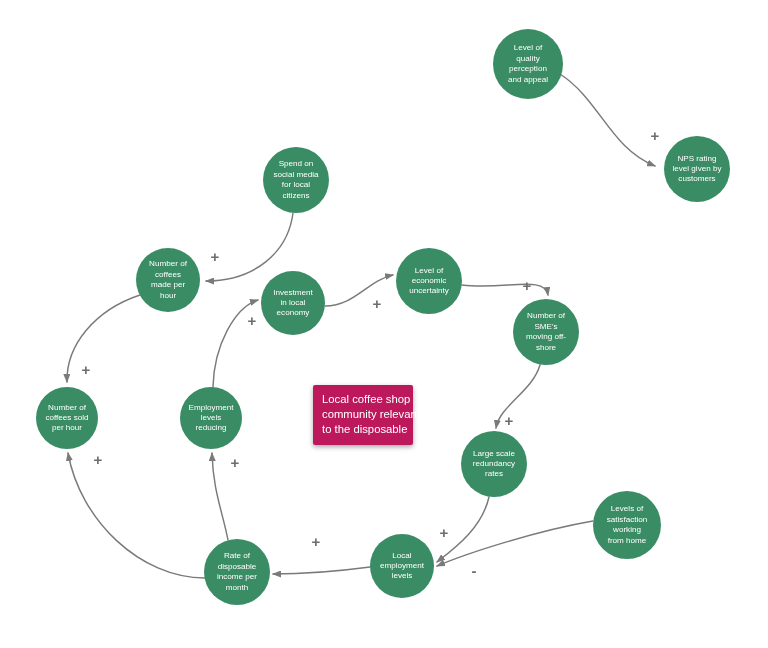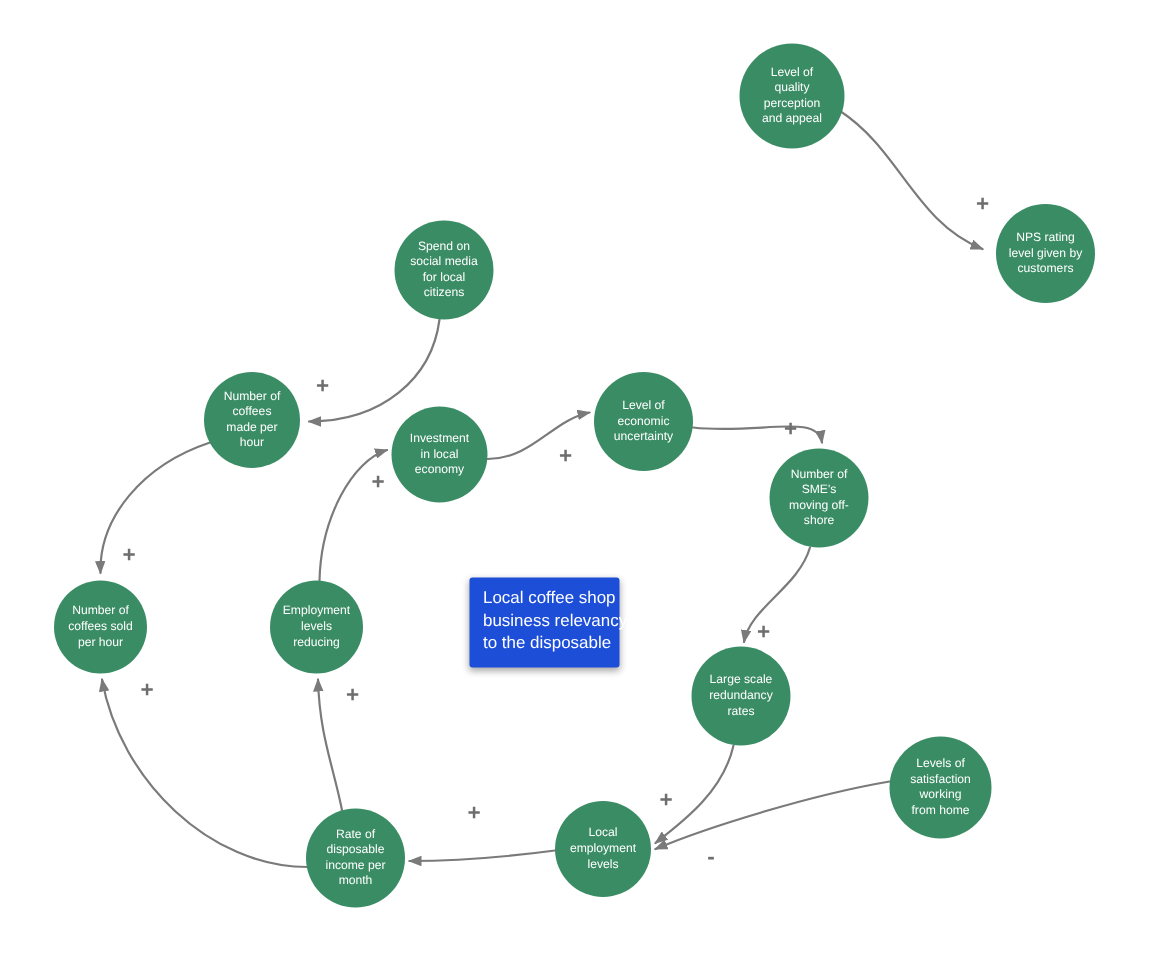--- a/index.html
+++ b/index.html
@@ -135,17 +135,17 @@
         <circle class="node-circle" cx="402" cy="566" r="32" fill="#3a8c64"></circle>
         <text class="node-label" x="402" fill="#ffffff"><tspan x="402" y="555.6">Local</tspan><tspan x="402" y="566">employment</tspan><tspan x="402" y="576.4">levels</tspan></text>
       </g>
       <g>
         <circle class="node-circle" cx="237" cy="572" r="33" fill="#3a8c64"></circle>
         <text class="node-label" x="237" fill="#ffffff"><tspan x="237" y="556.4">Rate of</tspan><tspan x="237" y="566.8">disposable</tspan><tspan x="237" y="577.1999999999999">income per</tspan><tspan x="237" y="587.6">month</tspan></text>
       </g>
     </g>
 </svg>
 
-<div class="note-box" id="note-box" style="left: 313px; top: 385px; width: 100px; background: #1d4ed8; color: rgb(255, 255, 255);">
+<div class="note-box" id="note-box" style="left: 313px; top: 385px; width: 100px; background: #be185d; color: rgb(255, 255, 255);">
     <span class="note-line">Local coffee shop</span>
-    <span class="note-line">business relevancy</span>
+    <span class="note-line">community relevancy</span>
     <span class="note-line">to the disposable</span>
   </div>
 
 </body></html>

